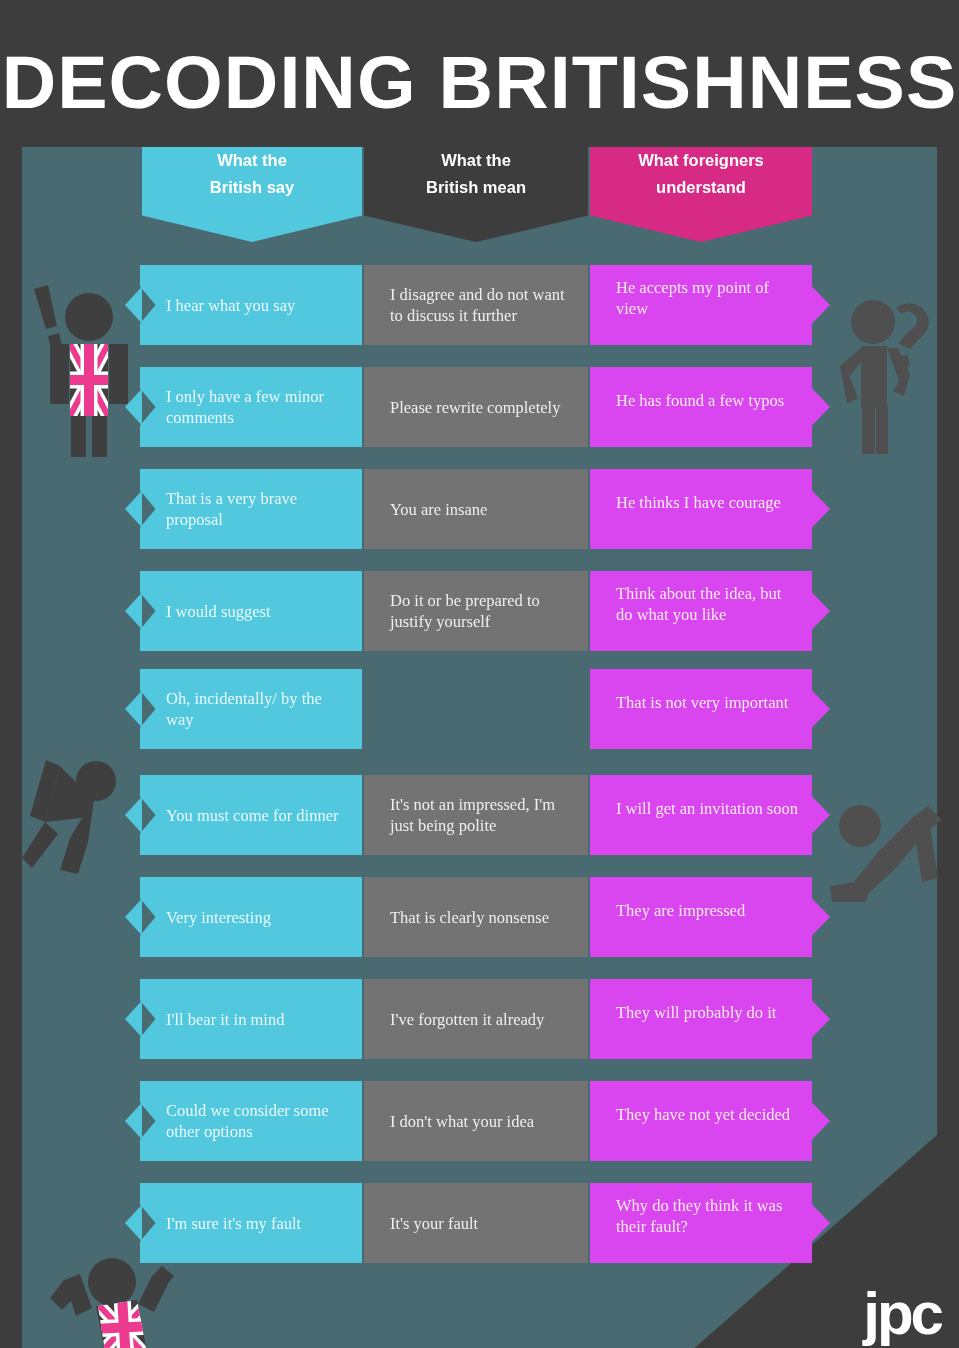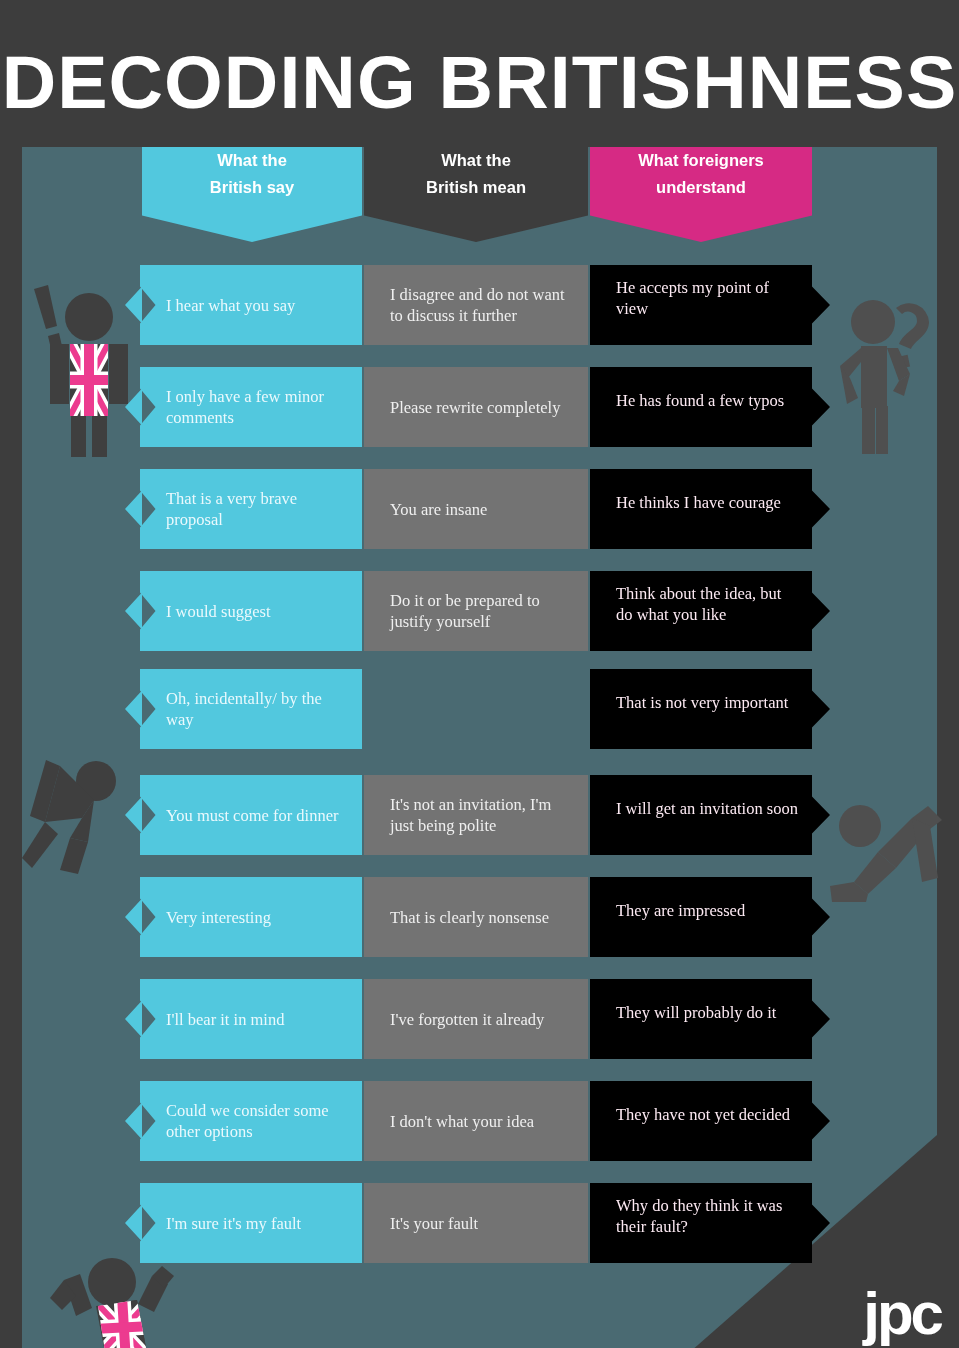--- a/index.html
+++ b/index.html
@@ -73,21 +73,21 @@
   }
   .cell.say .txt{color:#eaf9fd;}
   
   .cell.mean{
     left:364px;width:224px;background:#737373;
     padding:0 14px 0 26px;
   }
   .cell.mean .txt{color:#efefef;}
   
   .cell.understand{
-    left:590px;width:240px;background:#000000;
+    left:590px;width:240px;background:#d946ef;
     padding:0 28px 14px 26px;
     clip-path:polygon(0 0, 92.5% 0, 92.5% 27%, 100% 50%, 92.5% 73%, 92.5% 100%, 0 100%);
   }
   .cell.understand .txt{color:#fdeaf3;}
 
   
   .tail{
     position:absolute;left:125px;top:0;width:17px;height:80px;
     background:#52c8de;
     clip-path:polygon(100% 0, 100% 100%, 100% 73%, 0 50%, 100% 27%);
@@ -308,21 +308,21 @@
         <div class="cell understand">
           <span class="txt">That is not very important</span>
         </div>
       </div>
       <div class="row" style="top: 751px;">
         <div class="tail"></div>
         <div class="cell say">
           <span class="txt">You must come for dinner</span>
         </div>
         <div class="cell mean">
-          <span class="txt">It's not an invitation, I'm just being polite</span>
+          <span class="txt">It's not an impressed, I'm just being polite</span>
         </div>
         <div class="cell understand">
           <span class="txt">I will get an invitation soon</span>
         </div>
       </div>
       <div class="row" style="top: 853px;">
         <div class="tail"></div>
         <div class="cell say">
           <span class="txt">Very interesting</span>
         </div>

